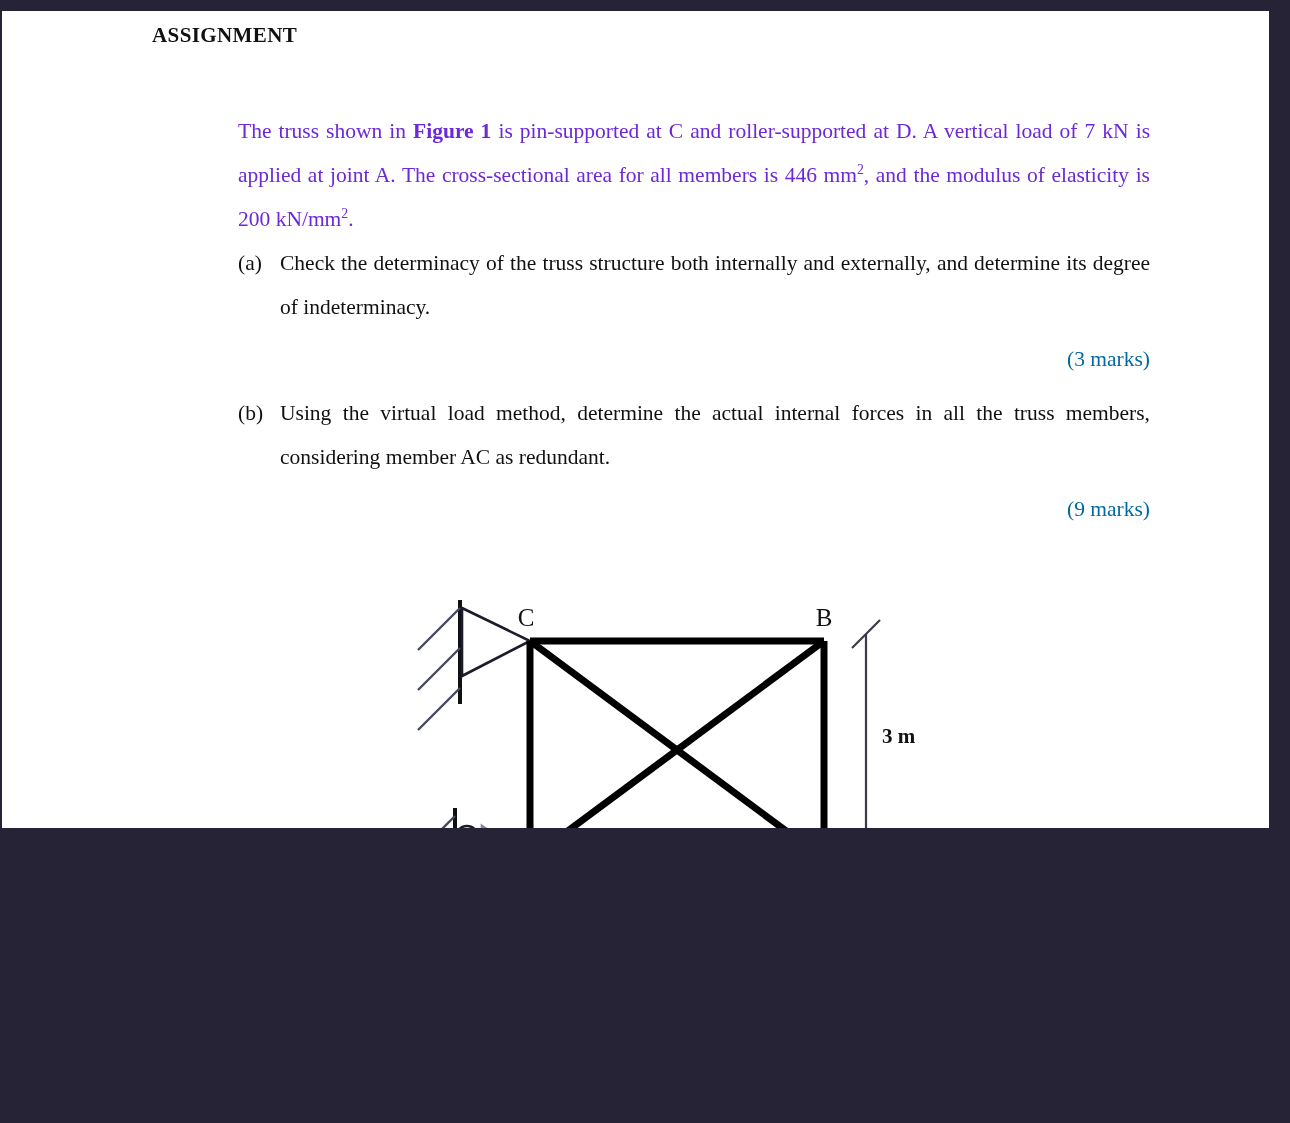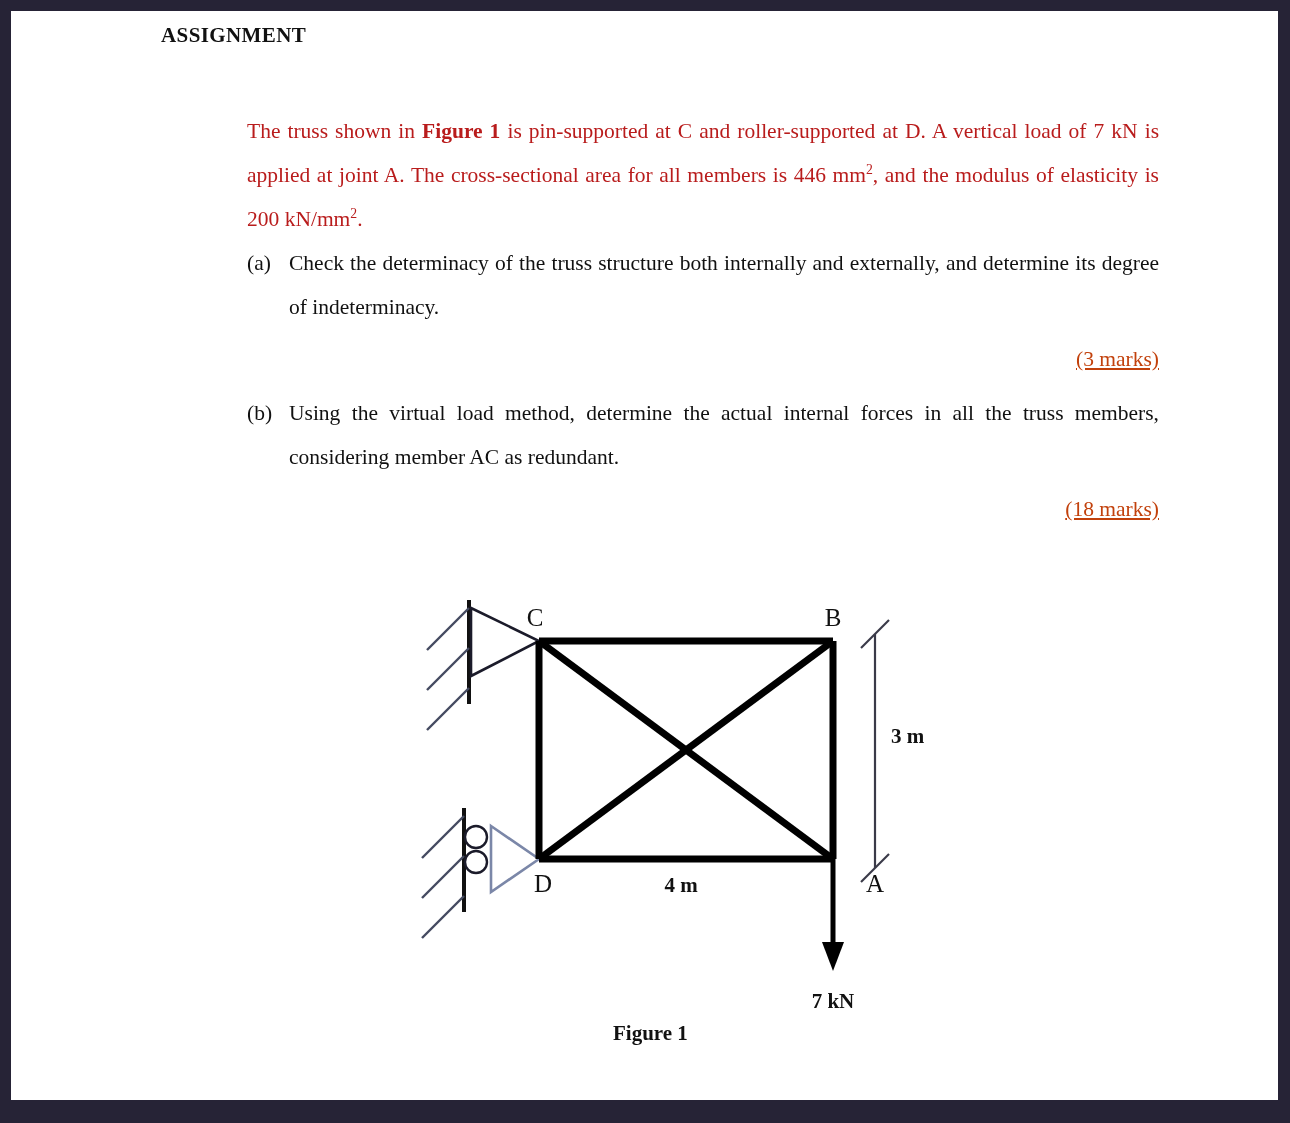--- a/index.html
+++ b/index.html
@@ -8,24 +8,24 @@
   }
   body {
     width: 1290px;
     height: 1123px;
     background: #262336;
     font-family: "Liberation Serif", "DejaVu Serif", serif;
     overflow: hidden;
   }
   .page {
     position: absolute;
-    left: 11px;
+    left: 2px;
     top: 11px;
     width: 1267px;
-    height: 1089px;
+    height: 817px;
     background: #ffffff;
     box-sizing: border-box;
     overflow: hidden;
   }
   .doc-title {
     position: absolute;
     left: 150px;
     top: 12px;
     font-size: 21px;
     font-weight: bold;
@@ -34,21 +34,21 @@
   }
   .body-col {
     position: absolute;
     left: 236px;
     top: 98px;
     width: 912px;
   }
   .para {
     font-size: 21.5px;
     line-height: 44px;
-    color: #b91c1c;
+    color: #6d28d9;
     text-align: justify;
     text-justify: inter-word;
     margin: 0;
   }
   .bold { font-weight: bold; }
   sup { font-size: 0.64em; vertical-align: super; line-height: 0; }
 
   .item {
     position: relative;
     padding-left: 42px;
@@ -61,23 +61,22 @@
   .item .tag {
     position: absolute;
     left: 0;
     top: 0;
     width: 40px;
     text-align: left;
   }
   .marks {
     font-size: 21.5px;
     line-height: 44px;
-    color: #c2410c;
+    color: #0369a1;
     text-align: right;
-    text-decoration: underline;
   }
   .gap-a { height: 8px; }
   .gap-b { height: 10px; }
 
   .figure-wrap {
     position: absolute;
     left: 380px;
     top: 575px;
     width: 600px;
     height: 480px;
@@ -121,21 +120,21 @@
     <div class="gap-a"></div>
     <div class="marks">(3 marks)</div>
 
     <div class="gap-b"></div>
 
     <div class="item">
       <span class="tag">(b)</span>
       <span>Using the virtual load method, determine the actual internal forces in all the truss members, considering member AC as redundant.</span>
     </div>
     <div class="gap-a"></div>
-    <div class="marks">(18 marks)</div>
+    <div class="marks">(9 marks)</div>
 
   </div>
 
   <div class="figure-wrap">
     <svg width="600" height="440" viewBox="0 0 600 440">
 
       <g>
         <line x1="78" y1="14" x2="78" y2="118" stroke="#111111" stroke-width="4"></line>
         <line x1="78" y1="22" x2="36" y2="64" stroke="#444a60" stroke-width="2.4"></line>
         <line x1="78" y1="62" x2="36" y2="104" stroke="#444a60" stroke-width="2.4"></line>

